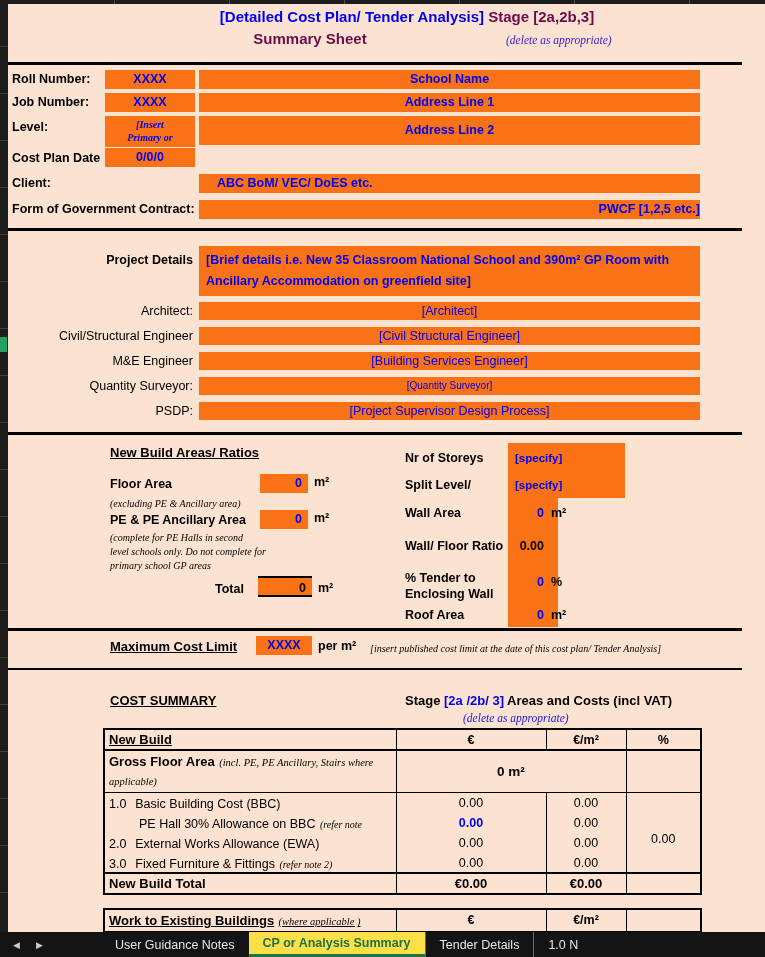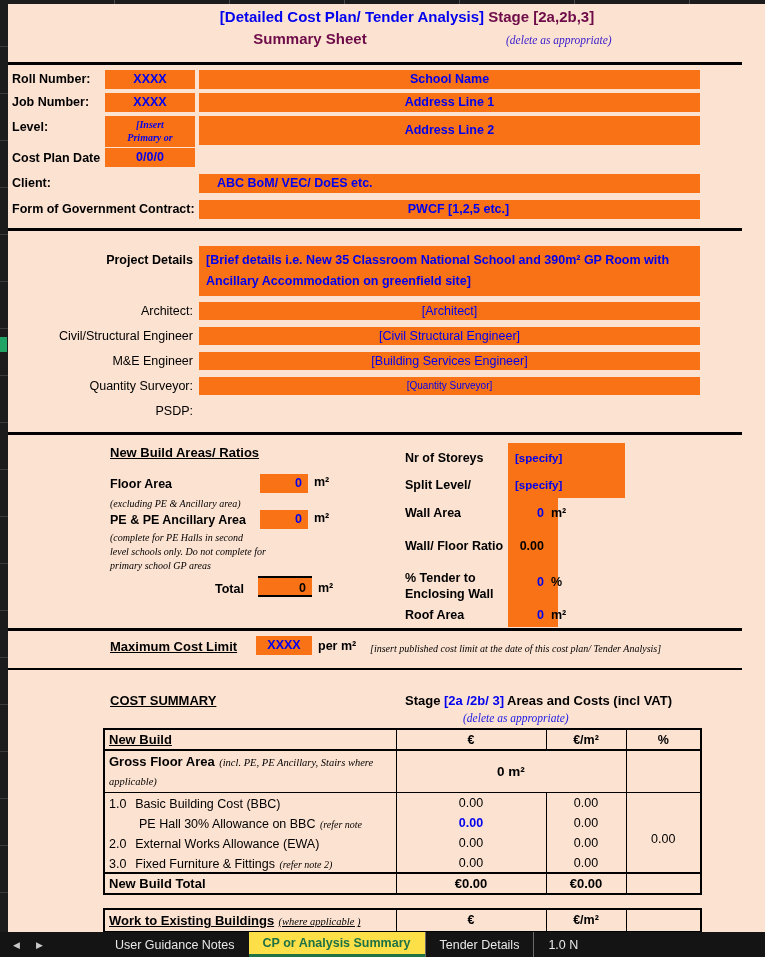--- a/index.html
+++ b/index.html
@@ -79,40 +79,41 @@
     </div>
     <div class="box cell-val" style="left:191px;top:112px;width:501px;height:29px;line-height:29px;">Address Line 2</div>
 
     <div class="abs lbl" style="left:4px;top:147px;">Cost Plan Date</div>
     <div class="box cell-val" style="left:97px;top:144px;width:90px;height:19px;line-height:19px;">0/0/0</div>
 
     <div class="abs lbl" style="left:4px;top:172px;">Client:</div>
     <div class="box cell-val" style="left:191px;top:170px;width:501px;height:19px;line-height:19px;text-align:left;padding-left:18px;box-sizing:border-box;">ABC BoM/ VEC/ DoES etc.</div>
 
     <div class="abs lbl" style="left:4px;top:198px;">Form of Government Contract:</div>
-    <div class="box cell-val" style="left:191px;top:196px;width:501px;height:19px;line-height:19px;text-align:center;padding-left:18px;box-sizing:border-box;">PWCF [1,2,5 etc.]</div>
+    <div class="box cell-val" style="left:191px;top:196px;width:501px;height:19px;line-height:19px;text-align:right;padding-left:18px;box-sizing:border-box;">PWCF [1,2,5 etc.]</div>
 
     <div class="hr" style="top:224px;height:3px;"></div>
 
     <div class="abs lbl rt" style="left:0;top:249px;width:185px;">Project Details</div>
     <div class="box" style="left:191px;top:242px;width:501px;height:50px;padding:4px 7px;box-sizing:border-box;font-size:12.5px;font-weight:bold;color:#0000ee;line-height:21px;">[Brief details i.e. New 35 Classroom National School and 390m² GP Room with Ancillary Accommodation on greenfield site]</div>
 
     <div class="abs lbl-r rt" style="left:0;top:300px;width:185px;">Architect:</div>
     <div class="box blue" style="left:191px;top:298px;width:501px;height:18px;line-height:18px;font-size:12.5px;text-align:center;">[Architect]</div>
 
     <div class="abs lbl-r rt" style="left:0;top:325px;width:185px;">Civil/Structural Engineer</div>
     <div class="box blue" style="left:191px;top:323px;width:501px;height:18px;line-height:18px;font-size:12.5px;text-align:center;">[Civil Structural Engineer]</div>
 
     <div class="abs lbl-r rt" style="left:0;top:350px;width:185px;">M&amp;E Engineer</div>
     <div class="box blue" style="left:191px;top:348px;width:501px;height:18px;line-height:18px;font-size:12.5px;text-align:center;">[Building Services Engineer]</div>
 
     <div class="abs lbl-r rt" style="left:0;top:375px;width:185px;">Quantity Surveyor:</div>
     <div class="box blue" style="left:191px;top:373px;width:501px;height:18px;line-height:18px;font-size:10px;text-align:center;">[Quantity Surveyor]</div>
 
     <div class="abs lbl-r rt" style="left:0;top:400px;width:185px;">PSDP:</div>
+    <div class="box blue" style="left:191px;top:398px;width:501px;height:18px;line-height:18px;font-size:12.5px;text-align:center;">[Project Supervisor Design  Process]</div>
 
     <div class="hr" style="top:428px;height:3px;"></div>
 
     <div class="abs heading" style="left:102px;top:441px;">New Build Areas/ Ratios</div>
 
     <div class="abs lbl" style="left:102px;top:473px;">Floor Area</div>
     <div class="box cell-val rt" style="left:252px;top:470px;width:48px;height:19px;line-height:19px;padding-right:6px;box-sizing:border-box;text-align:right;">0</div>
     <div class="abs lbl" style="left:306px;top:471px;">m²</div>
     <div class="abs note-sm" style="left:102px;top:494px;">(excluding PE &amp; Ancillary area)</div>
 

